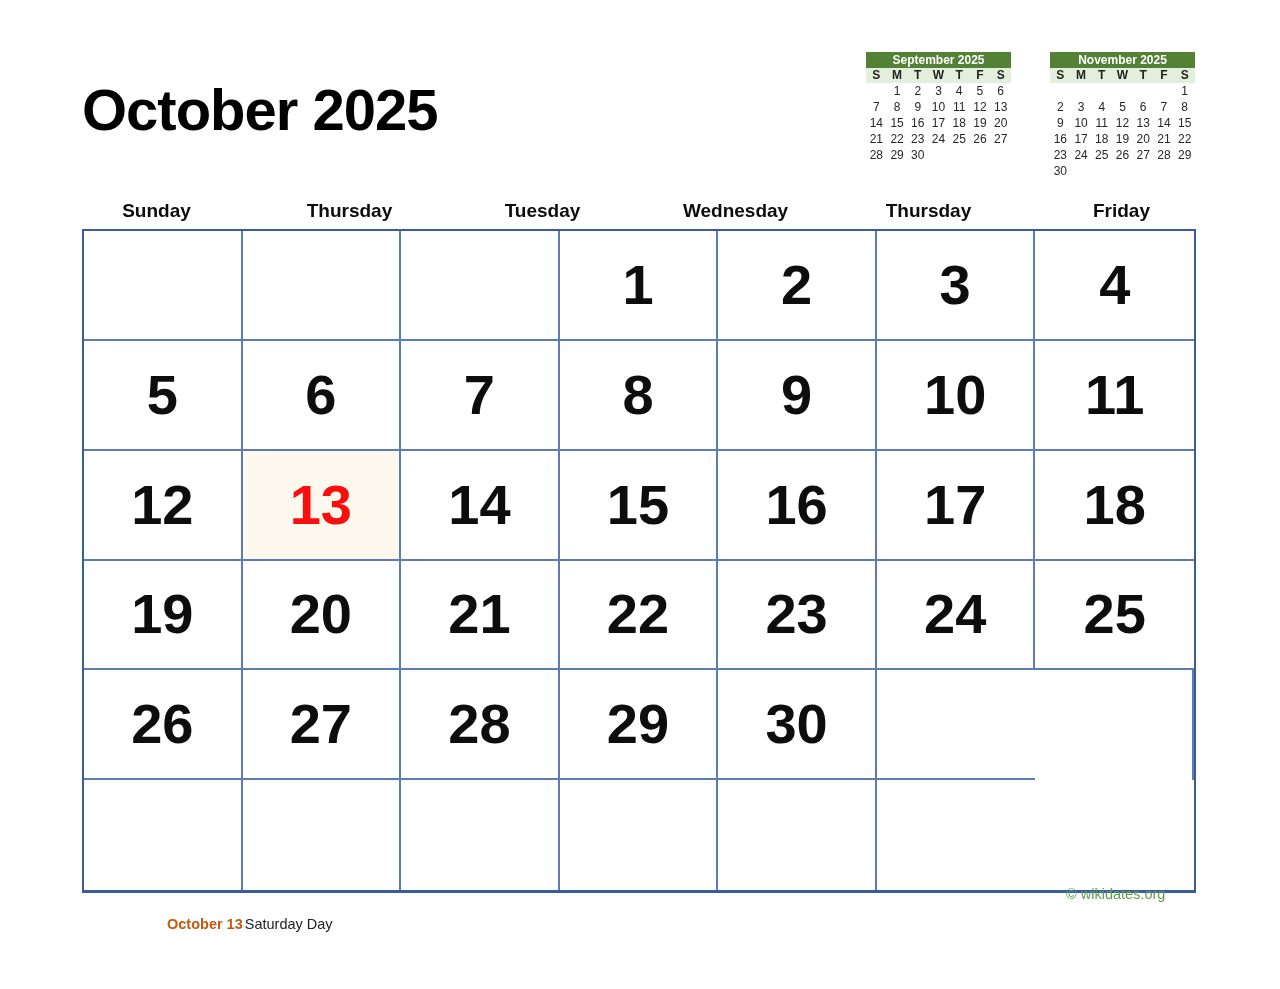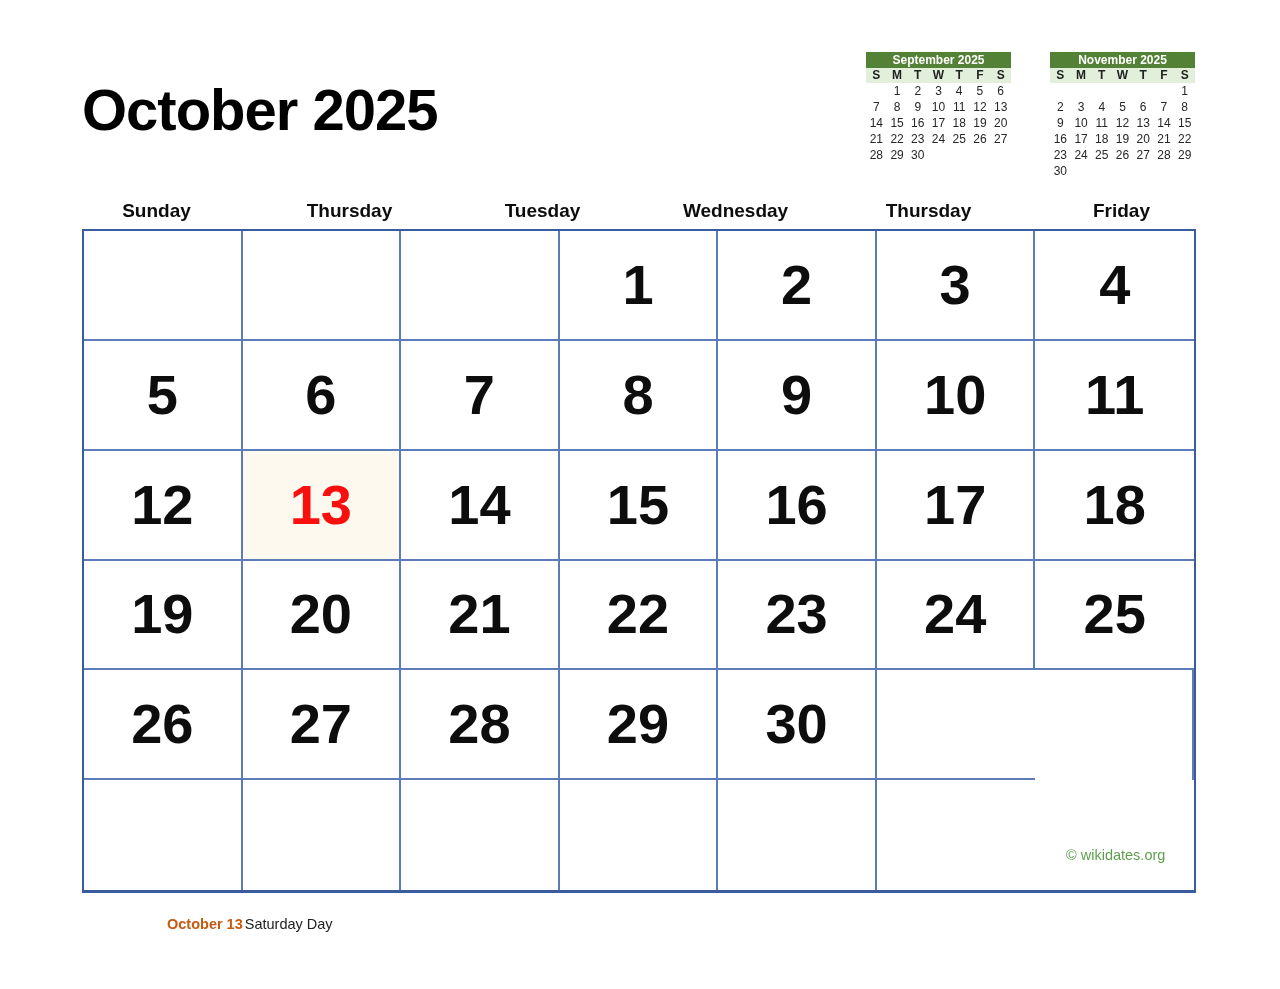--- a/index.html
+++ b/index.html
@@ -49,21 +49,21 @@
   .cell.last-row{border-bottom:none;}
   .cell .num{font-size:56px;font-weight:bold;color:var(--day-color);line-height:1;}
   .cell.highlight{background:var(--highlight-bg);}
   .cell.highlight .num{color:var(--highlight-text);}
 
   
   .legend{position:absolute;left:167px;top:915px;display:flex;align-items:baseline;
     font-size:14.5px;line-height:18px;}
   .legend-date{color:var(--legend-date-color);font-weight:bold;margin-right:2px;}
   .legend-name{color:#222;cursor:pointer;}
-  .copyright{position:absolute;left:1066px;top:846px;font-size:14.5px;line-height:18px;
+  .copyright{position:absolute;left:1066px;top:885px;font-size:14.5px;line-height:18px;
     color:var(--copyright-color);text-decoration:none;cursor:pointer;}
 </style>
 </head>
 <body>
 
 <div class="page">
 
   <h1 class="title">October 2025</h1>
 
   <div class="mini-cal first" id="mini-0">

